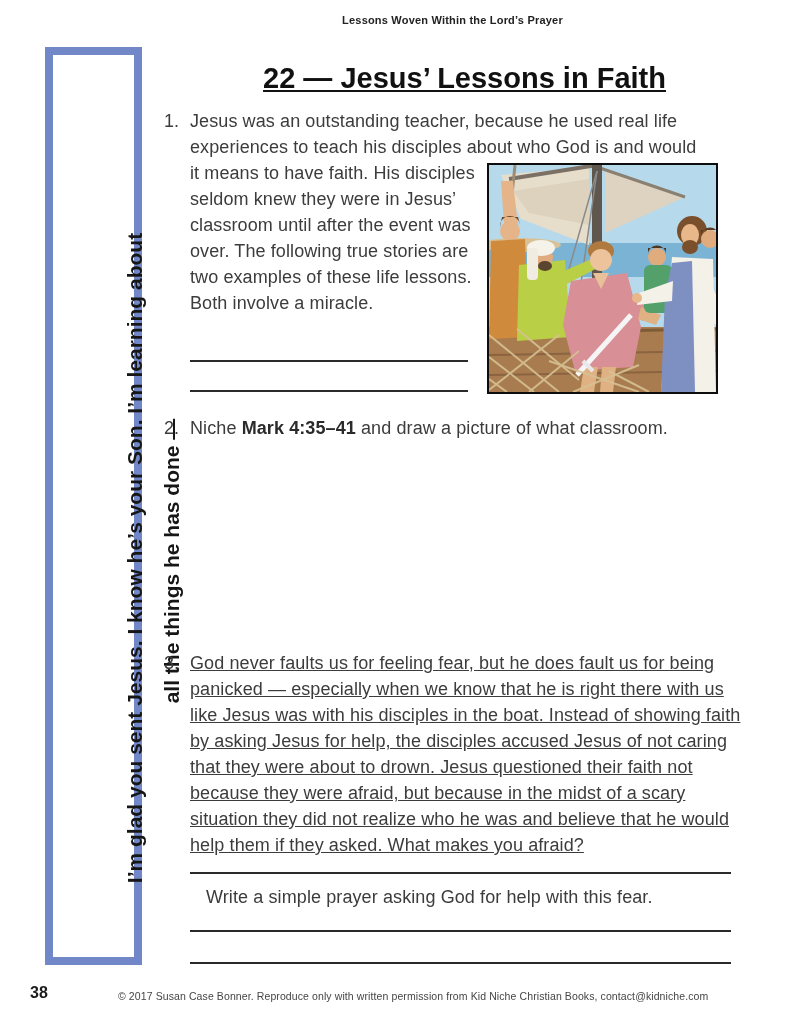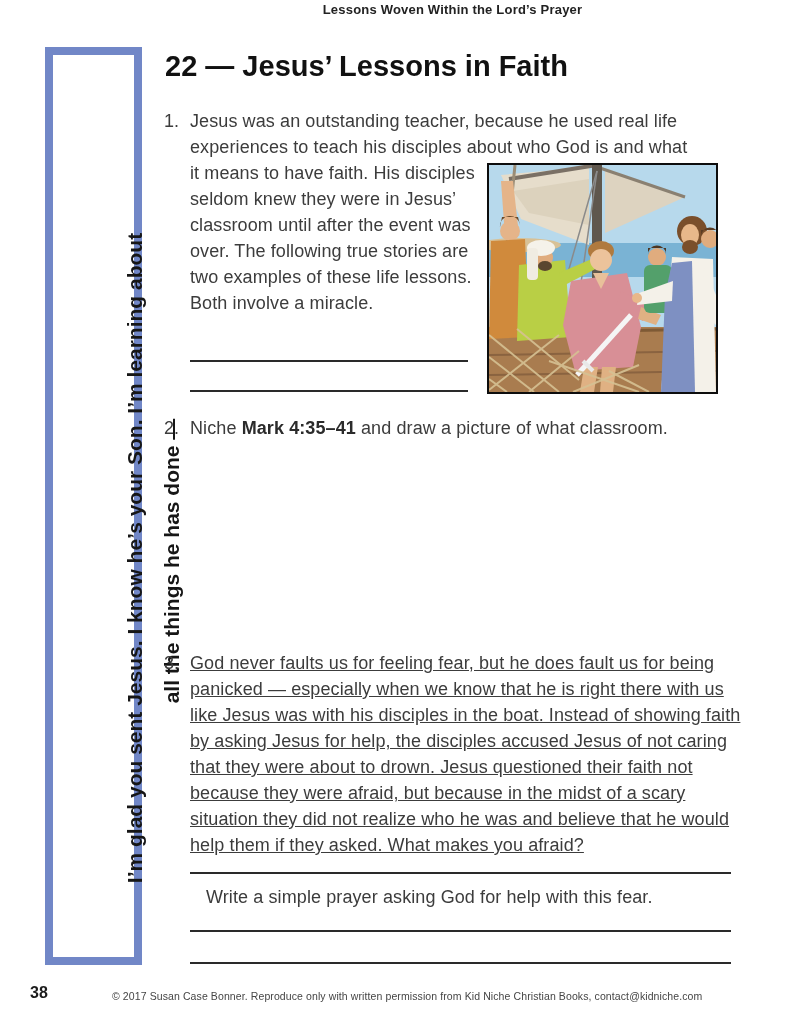--- a/index.html
+++ b/index.html
@@ -9,30 +9,30 @@
   }
   .page {
     position: relative;
     width: 791px; height: 1024px;
     background: #ffffff;
     overflow: hidden;
   }
 
   
   .running-header {
-    position: absolute; top: 2px; left: 165px; width: 575px;
+    position: absolute; top: 14px; left: 165px; width: 575px;
     text-align: center;
-    font-size: 13px; font-weight: 700; color: #222;
+    font-size: 11px; font-weight: 700; color: #222;
     letter-spacing: 0.2px;
   }
   .lesson-title {
     position: absolute; top: 50px; left: 165px; width: 575px;
-    margin: 0;
-    text-align: left;
-    font-size: 29px; font-weight: 700; color: #111;
+    margin: 12px;
+    text-align: center;
+    font-size: 29px; font-weight: 700; color: #111; text-decoration: underline;
   }
 
   
   .sidebar-box {
     position: absolute; left: 45px; top: 47px;
     width: 97px; height: 918px;
     border: 8px solid #7187c7;
     box-sizing: border-box;
     background: #ffffff;
   }
@@ -97,40 +97,40 @@
   .prayer-prompt { left: 190px; top: 884px; width: 553px; margin-left: 16px; }
   .blank-p1 { left: 190px; top: 910px; width: 541px; }
   .blank-p2 { left: 190px; top: 942px; width: 541px; }
 
   
   .page-number {
     position: absolute; left: 30px; top: 984px;
     font-size: 16px; font-weight: 700; color: #1c1c1c; text-align: right;
   }
   .copyright {
-    position: absolute; left: 112px; top: 990px; width: 600px;
+    position: absolute; left: 118px; top: 990px; width: 600px;
     font-size: 10.5px; color: #454545;
     letter-spacing: 0.1px;
   }
 </style>
 </head>
 <body>
 
 <div class="page">
 
   <div class="running-header">Lessons Woven Within the Lord’s Prayer</div>
   <h1 class="lesson-title">22 — Jesus’ Lessons in Faith</h1>
 
   <div class="sidebar-box">
     <div class="vtext line1">I’m glad you sent Jesus. I know he’s your Son. I’m learning about</div>
     <div class="vtext line2">all the things he has done —</div>
   </div>
 
   <div class="btxt num item1-num">1.</div>
-  <div class="btxt item1-full">Jesus was an outstanding teacher, because he used real life experiences to teach his disciples about who God is and what</div>
+  <div class="btxt item1-full">Jesus was an outstanding teacher, because he used real life experiences to teach his disciples about who God is and would</div>
   <div class="btxt item1-wrap">it means to have faith. His disciples seldom knew they were in Jesus’ classroom until after the event was over. The following true stories are two examples of these life lessons. Both involve a miracle.</div>
 
   <div class="illustration-frame" title="Jesus in white and blue robes standing in a fishing boat speaking with his frightened disciples">
     <svg viewBox="0 0 227 227" preserveAspectRatio="none">
 
       <rect x="0" y="0" width="227" height="227" fill="#b7d9ec"></rect>
       <rect x="0" y="78" width="227" height="34" fill="#7ab3d4"></rect>
       <ellipse cx="30" cy="80" rx="42" ry="7" fill="#d8c196"></ellipse>
 
       <polygon points="12,10 100,2 100,80 32,54" fill="#e6ddcb"></polygon>

